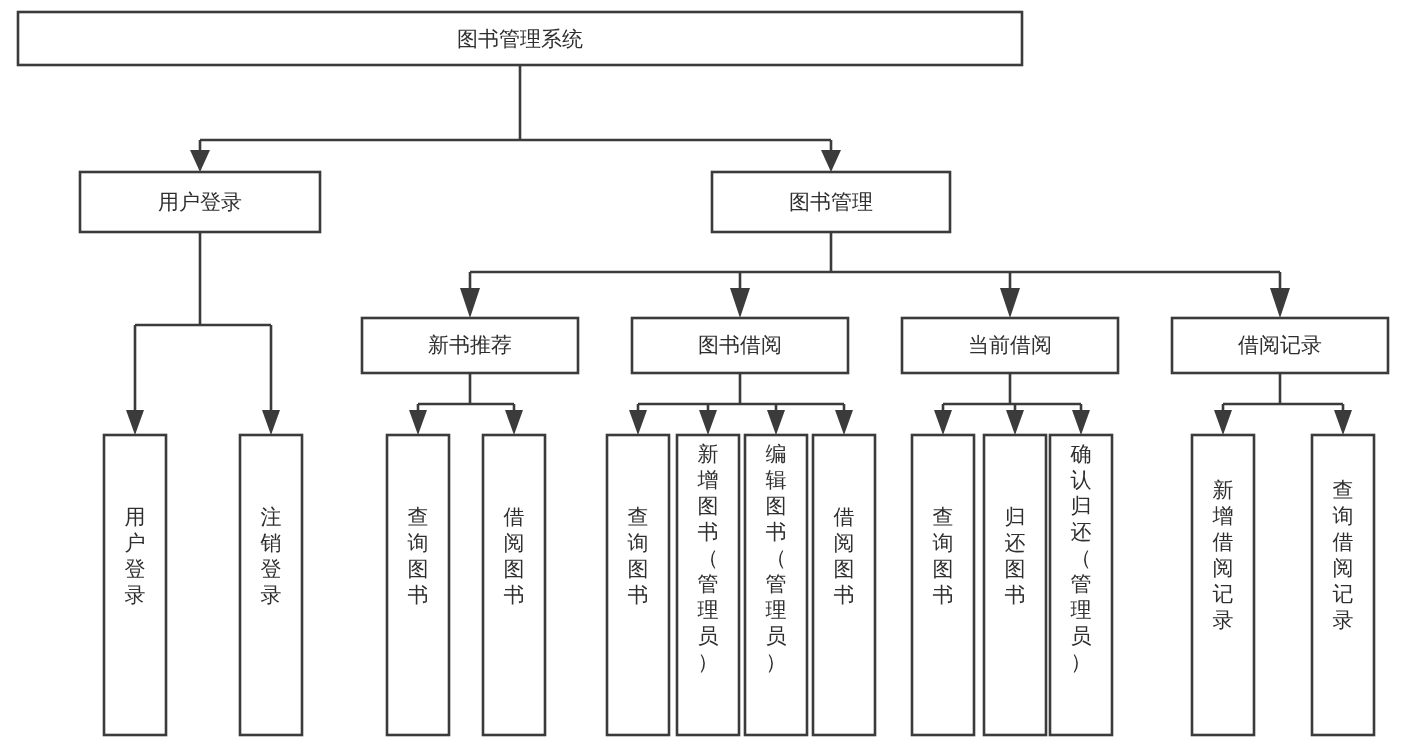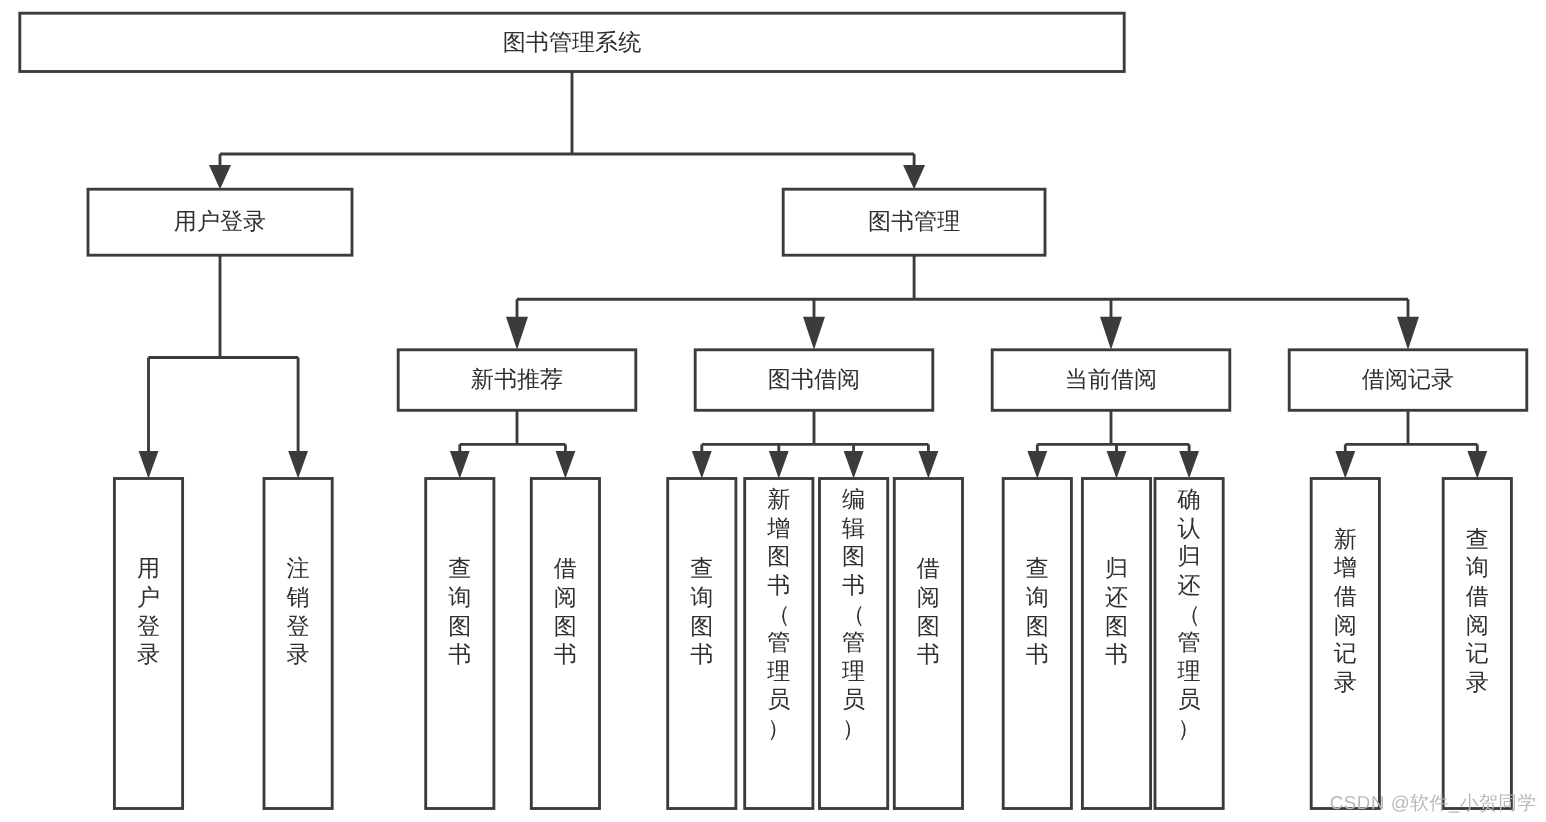--- a/index.html
+++ b/index.html
@@ -229,14 +229,13 @@
       <text class="node-label-v" x="1223" y="497"><tspan x="1223" y="497">新</tspan><tspan x="1223" y="523">增</tspan><tspan x="1223" y="549">借</tspan><tspan x="1223" y="575">阅</tspan><tspan x="1223" y="601">记</tspan><tspan x="1223" y="627">录</tspan></text>
     </g>
 
     <g>
       <rect class="node-rect" x="1312" y="435" width="62" height="300"></rect>
       <text class="node-label-v" x="1343" y="497"><tspan x="1343" y="497">查</tspan><tspan x="1343" y="523">询</tspan><tspan x="1343" y="549">借</tspan><tspan x="1343" y="575">阅</tspan><tspan x="1343" y="601">记</tspan><tspan x="1343" y="627">录</tspan></text>
     </g>
 
   </svg>
 
-  <div class="watermark">CSDN @软件_小贺同学</div>
 </div>
 
 </body></html>

